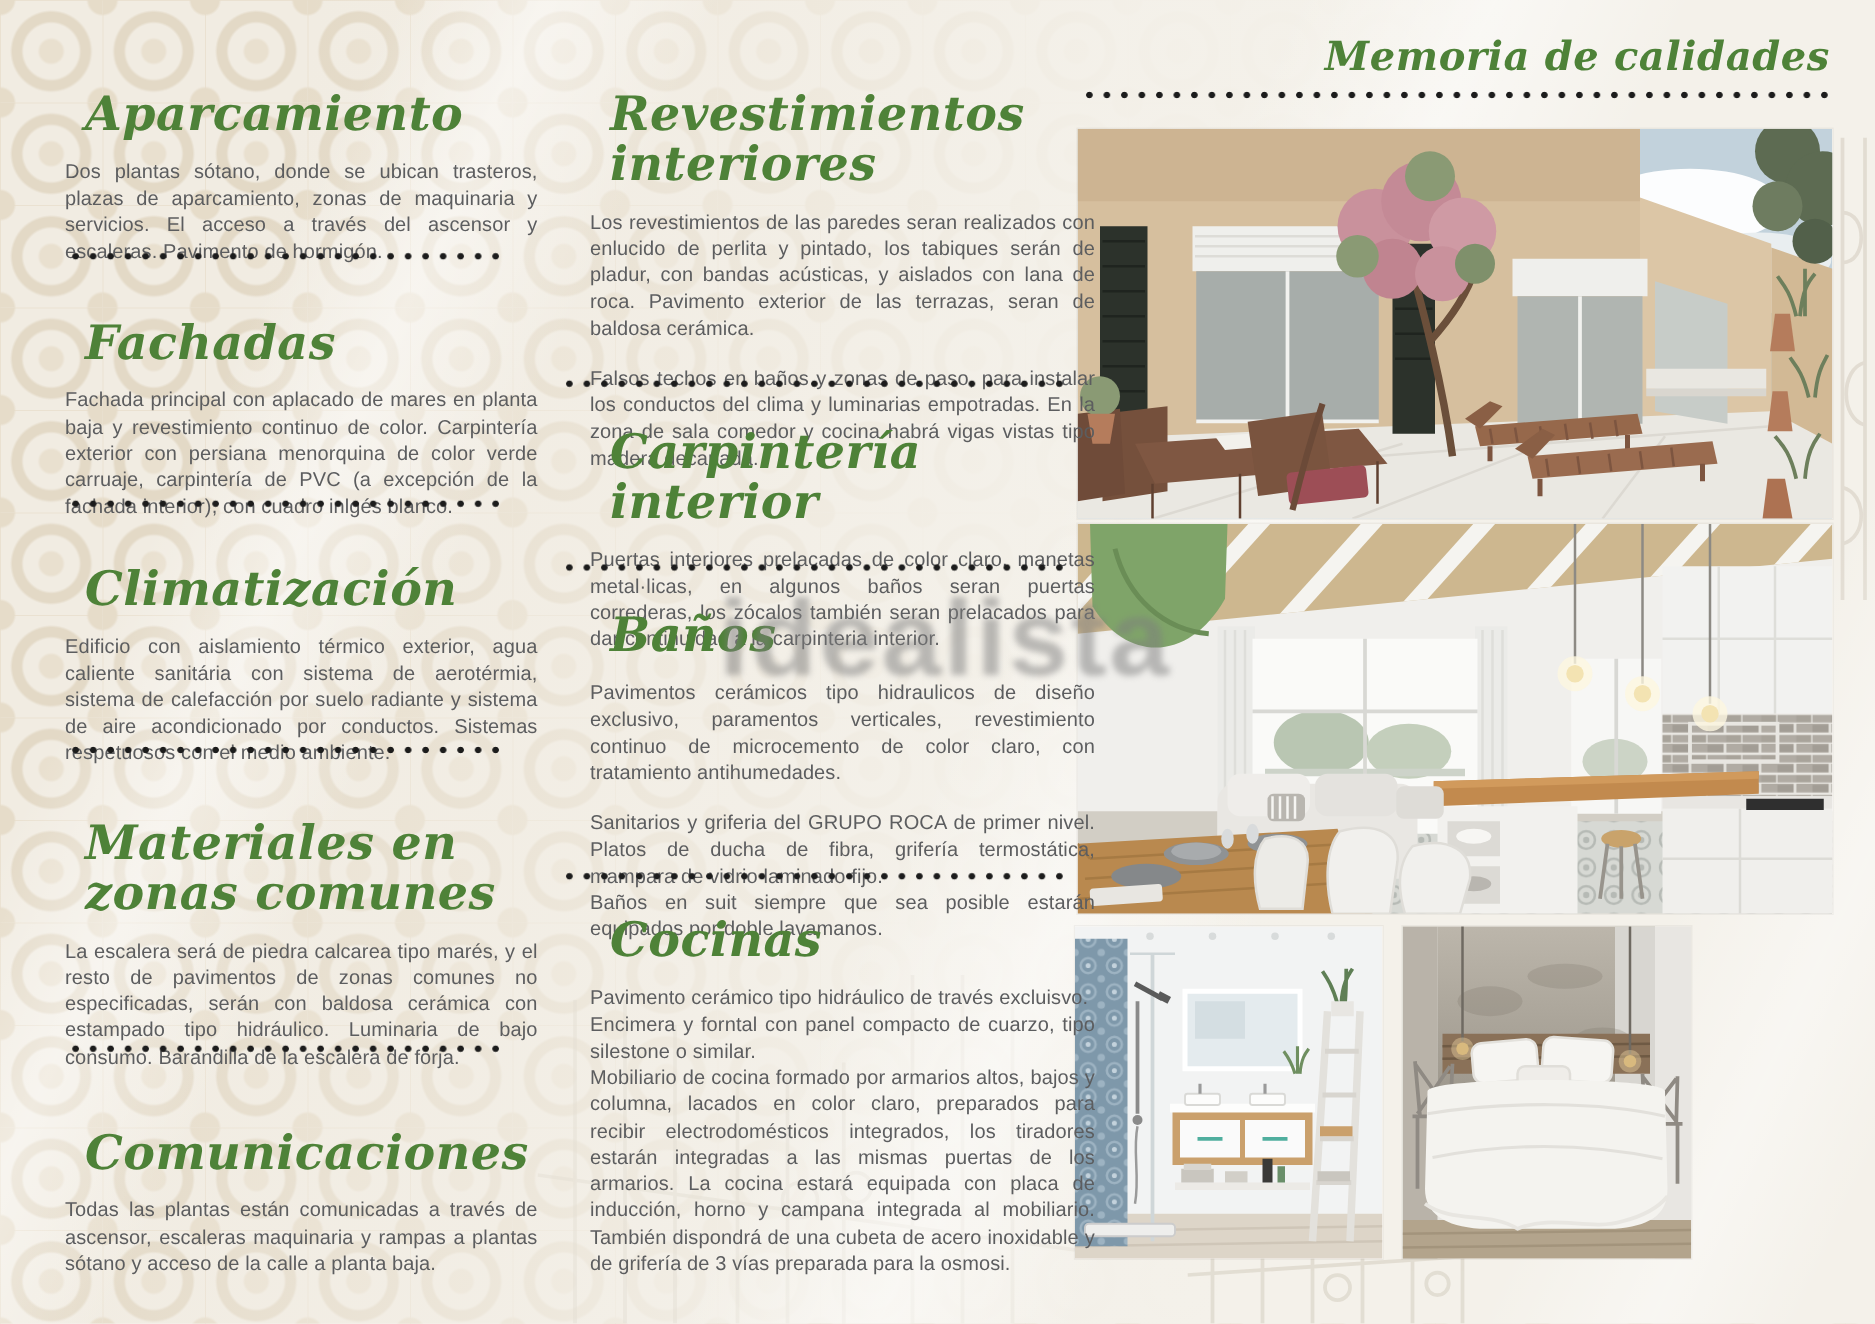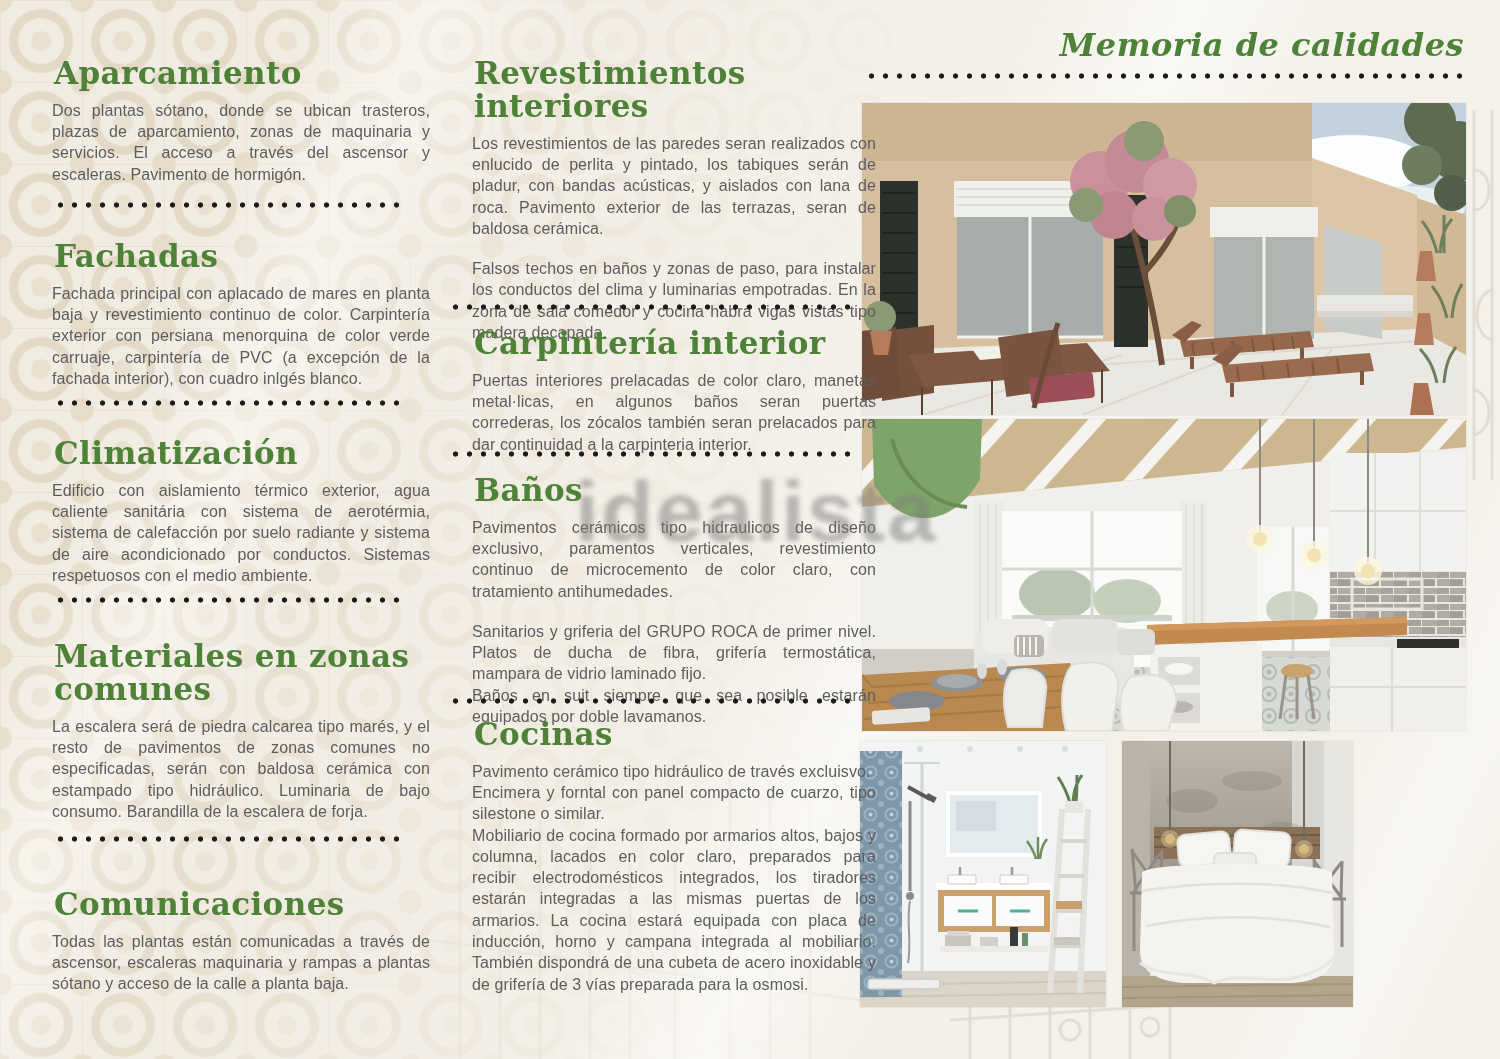--- a/index.html
+++ b/index.html
@@ -20,21 +20,21 @@
     background-size:82px 82px;}
   .bg-fade{position:absolute;inset:0;
     background:linear-gradient(103deg, rgba(243,239,231,0) 14%, rgba(243,239,231,.55) 34%, rgba(244,241,234,.92) 52%, #f4f1ea 70%);}
   .bg-streaks{position:absolute;inset:0;
     background:linear-gradient(115deg, transparent 0 16%, rgba(255,255,255,.45) 22%, transparent 29%, transparent 52%, rgba(255,255,255,.5) 60%, transparent 68%, transparent 84%, rgba(255,255,255,.4) 91%, transparent 97%);}
   .sketch{position:absolute;opacity:.75;}
 
   
   .col{position:absolute;z-index:10;}
   .sec{position:absolute;left:0;width:100%;}
-  .h-green{font-family:"DejaVu Serif",serif;font-weight:700;font-size:31px;line-height:1.06;color:#4e8238;letter-spacing:.4px;margin:2px;}
+  .h-green{font-family:"DejaVu Serif",serif;font-style:italic;font-weight:700;font-size:38px;line-height:1.06;color:#4e8238;letter-spacing:.4px;margin:16px;}
   .para{font-size:16px;line-height:1.33;color:#5c5d5f;text-align:justify;margin:10px 0 0;letter-spacing:.1px;}
   .para.cont{margin-top:0;}
   .para.spaced{margin-top:19px;}
   .dots{position:absolute;height:8px;background-image:radial-gradient(circle at 3.5px 4px,#1c1c1c 2.3px,transparent 2.9px);background-repeat:repeat-x;background-size:14px 8px;z-index:10;}
   .page-title{position:absolute;left:960px;top:26px;width:504px;text-align:right;z-index:10;font-family:"DejaVu Serif",serif;font-style:italic;font-weight:700;font-size:32px;color:#4e8238;letter-spacing:.5px;}
 
   
   .photo{position:absolute;z-index:5;overflow:hidden;box-shadow:0 0 0 1px rgba(0,0,0,.04);}
   .photo svg{display:block;width:100%;height:100%;}
   #photo-terrace{left:862px;top:103px;width:604px;height:312px;}

